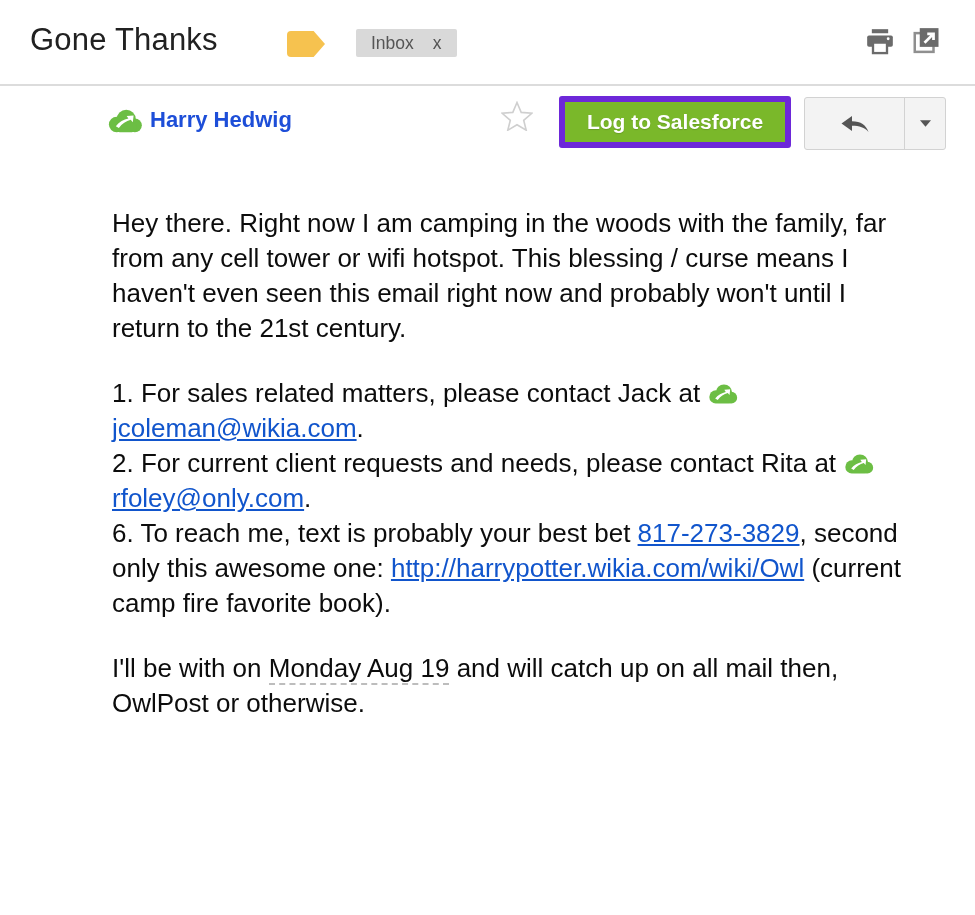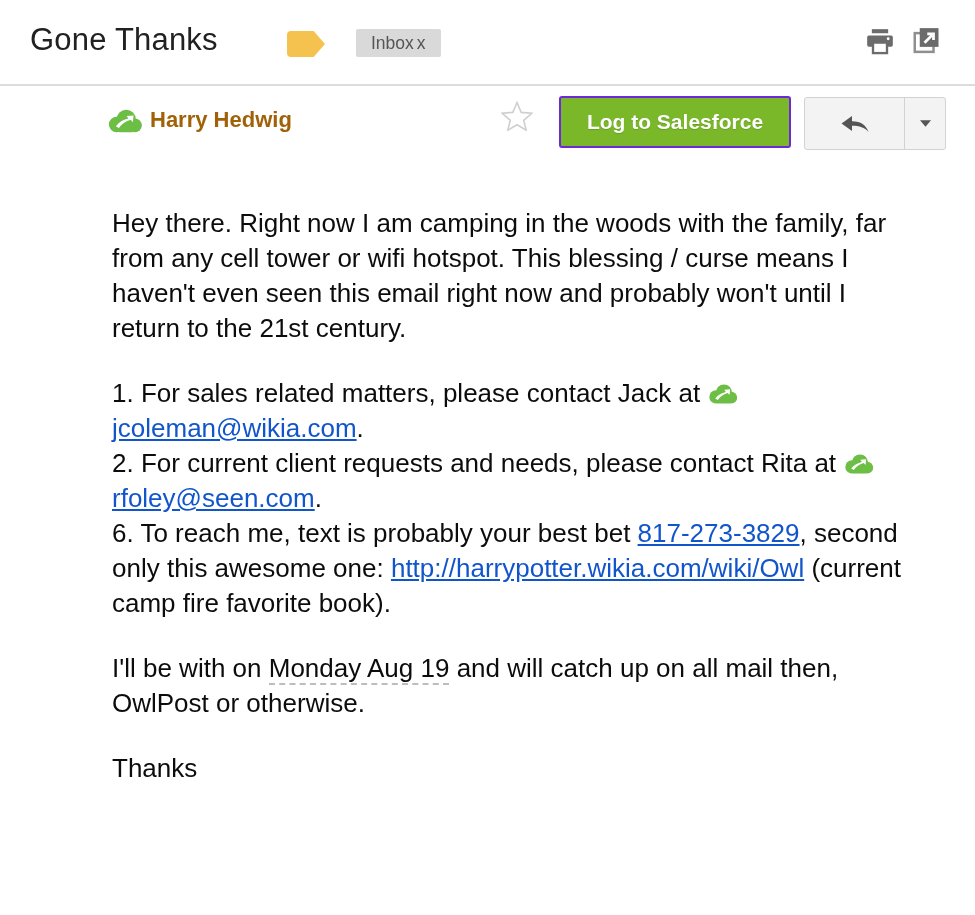--- a/index.html
+++ b/index.html
@@ -15,42 +15,42 @@
     font-size:31px; color:#212121; letter-spacing:0.2px;
   }
   .tag-icon {
     position:absolute; left:287px; top:31px; width:38px; height:26px;
     background:#F6C24F; border-radius:4px;
     clip-path:polygon(0 0, 70% 0, 100% 50%, 70% 100%, 0 100%);
   }
   .chip {
     position:absolute; left:356px; top:29px; height:28px;
     background:#D9D9D9; border-radius:2px;
-    display:inline-flex; align-items:center; gap:3px; padding:0 15px;
+    display:inline-flex; align-items:center; gap:19px; padding:0 15px;
     font-size:17.5px; color:#555; cursor:pointer;
   }
   .chip .chip-x { color:#555; }
   .iconbtn {
     position:absolute; background:none; border:none; cursor:pointer; padding:0;
     line-height:0;
   }
   .iconbtn.print { left:866px; top:29px; }
   .iconbtn.opennew { left:911px; top:25px; }
   .divider { position:absolute; left:0; top:84px; width:975px; height:2px; background:#DCDCDC; }
 
   
   .cloud-badge { position:absolute; left:106px; top:108px; line-height:0; cursor:pointer; background:none; border:none; padding:0;}
   .sender {
     position:absolute; left:150px; top:107px;
-    font-size:22px; font-weight:bold; color:#a16207; cursor:pointer;
+    font-size:22px; font-weight:bold; color:#1d4ed8; cursor:pointer;
   }
   .star-btn { position:absolute; left:501px; top:101px; background:none; border:none; padding:0; line-height:0; cursor:pointer; }
   .sf-btn {
     position:absolute; left:559px; top:96px; width:232px; height:52px;
-    background:#7AB82A; border:2px solid #6d28d9; border-radius:3px;
+    background:#7AB82A; border:6px solid #6d28d9; border-radius:3px;
     color:#ffffff; font-family:"Liberation Sans", sans-serif;
     font-size:21px; font-weight:bold; cursor:pointer;
     text-shadow:0 1px 1px rgba(0,0,0,0.15);
   }
   .reply-group {
     position:absolute; left:804px; top:97px; width:142px; height:53px;
     background:#F3F3F3; border:1px solid #D2D2D2; border-radius:3px;
     display:flex;
   }
   .reply-group button {
@@ -146,18 +146,17 @@
             </g>
             <path d="M11 21 C15 16 20 13.5 25.5 12.2 L23.5 9.2 L31.5 8.6 L30.6 16.4 L28.2 13.6 C23 15 18 18 14.5 23.2 Z" fill="#ffffff"></path>
           </svg></span><span> </span><a href="#" class="body-link">jcoleman@wikia.com</a><span>.</span><br><span>2. For current client requests and needs, please contact Rita at </span><span class="cloud-inline"><svg viewBox="0 0 42 30" width="31" height="22">
             <g fill="#6CBE44">
               <circle cx="12" cy="19" r="9"></circle>
               <circle cx="23" cy="13" r="11"></circle>
               <circle cx="33" cy="20" r="8"></circle>
               <rect x="10" y="17" width="25" height="11" rx="5.5"></rect>
             </g>
             <path d="M11 21 C15 16 20 13.5 25.5 12.2 L23.5 9.2 L31.5 8.6 L30.6 16.4 L28.2 13.6 C23 15 18 18 14.5 23.2 Z" fill="#ffffff"></path>
-          </svg></span><span> </span><a href="#" class="body-link">rfoley@seen.com</a><span>.</span><br><span>6. To reach me, text is probably your best bet </span><a href="#" class="body-link">817-273-3829</a><span>, second only this awesome one: </span><a href="#" class="body-link">http://harrypotter.wikia.com/wiki/Owl</a><span> (current camp fire favorite book).</span></p>
+          </svg></span><span> </span><a href="#" class="body-link">rfoley@only.com</a><span>.</span><br><span>6. To reach me, text is probably your best bet </span><a href="#" class="body-link">817-273-3829</a><span>, second only this awesome one: </span><a href="#" class="body-link">http://harrypotter.wikia.com/wiki/Owl</a><span> (current camp fire favorite book).</span></p>
     <p><span>I'll be with on </span><span class="dashed">Monday Aug 19</span><span> and will catch up on all mail then, OwlPost or otherwise.</span></p>
-    <p><span>Thanks</span></p>
   </div>
 
 </div>
 
 </body></html>

